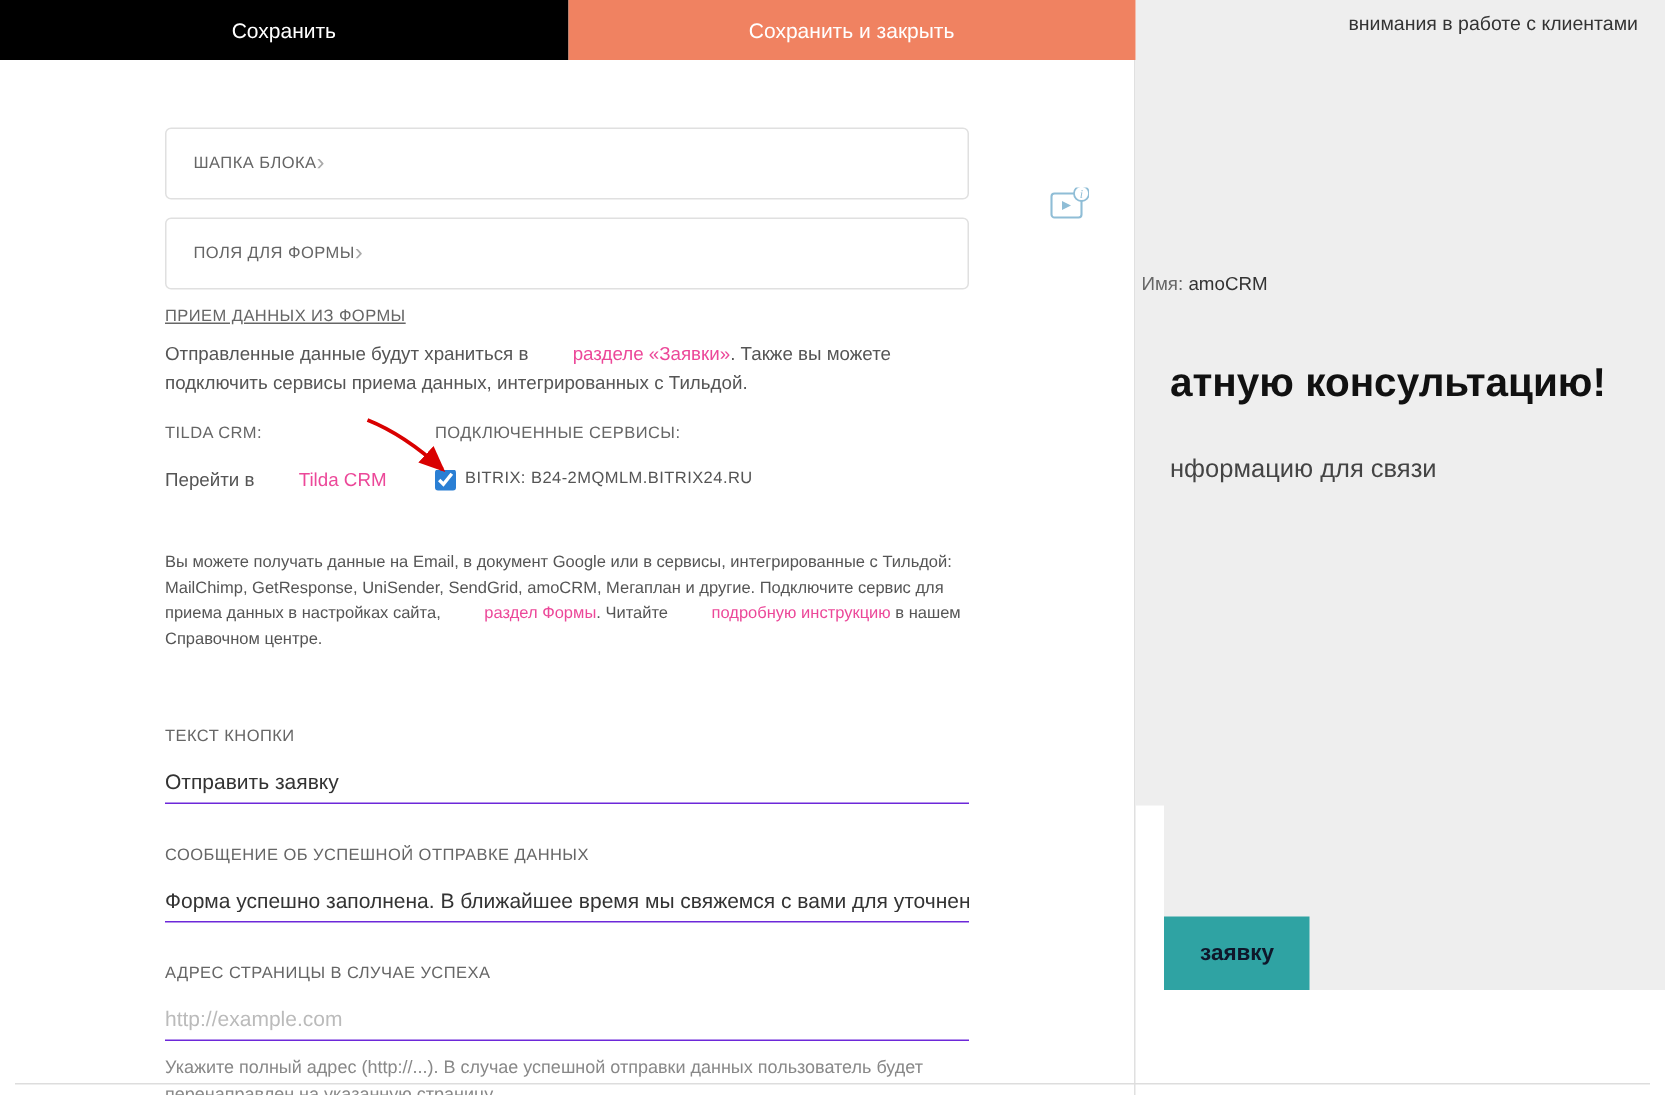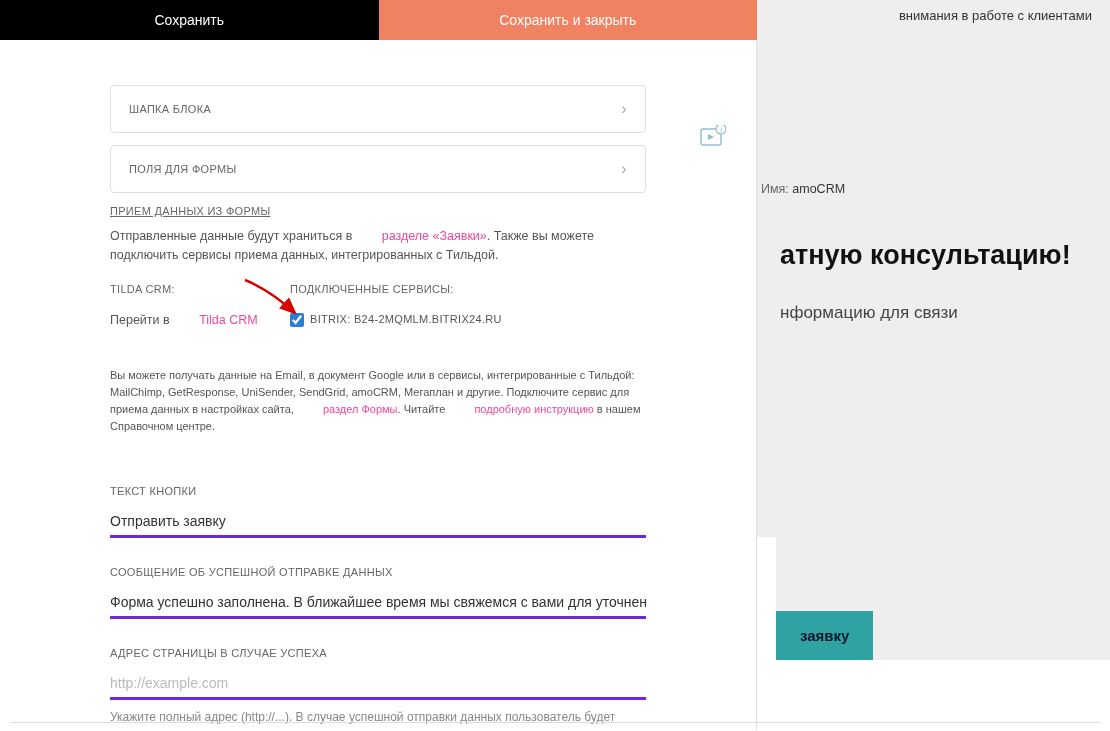--- a/index.html
+++ b/index.html
@@ -51,21 +51,20 @@
     right: 30px;
     width: 26px;
     height: 22px;
   }
   .accordion {
     border: 1px solid #e0e0e0;
     border-radius: 4px;
     padding: 14px 18px;
     display: flex;
     align-items: center;
-    justify-content: space-between;
     margin-bottom: 12px;
     cursor: pointer;
     font-size: 11px;
     color: #666;
     letter-spacing: 0.3px;
   }
   .chevron { color: #aaa; font-size: 16px; }
   .section-label {
     font-size: 11px;
     color: #666;
@@ -123,21 +122,21 @@
   .field-group { margin-bottom: 28px; }
   .field-label {
     font-size: 11px;
     color: #666;
     letter-spacing: 0.3px;
     margin-bottom: 10px;
   }
   .field-input {
     width: 100%;
     border: none;
-    border-bottom: 3px solid #6d28d9;
+    border-bottom: 1px solid #6d28d9;
     padding: 6px 0;
     font-size: 14px;
     color: #333;
     outline: none;
     background: transparent;
   }
   .field-input::placeholder { color: #bbb; }
   .field-hint {
     font-size: 12px;
     color: #888;

